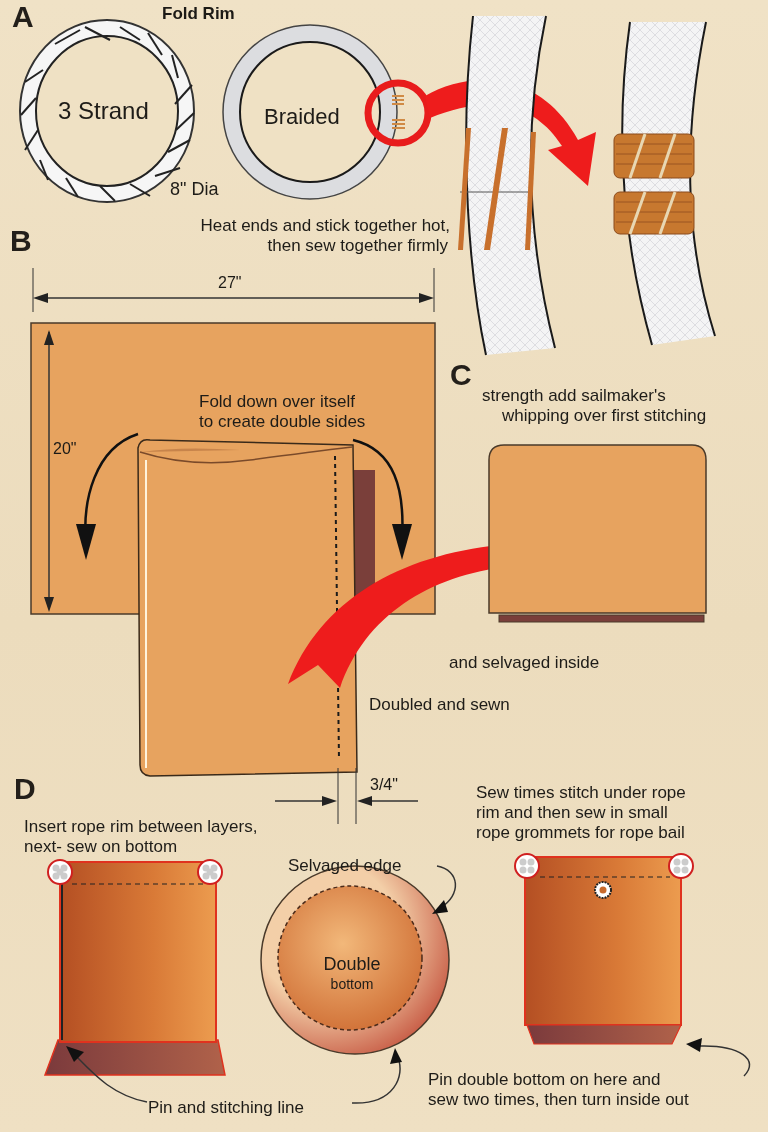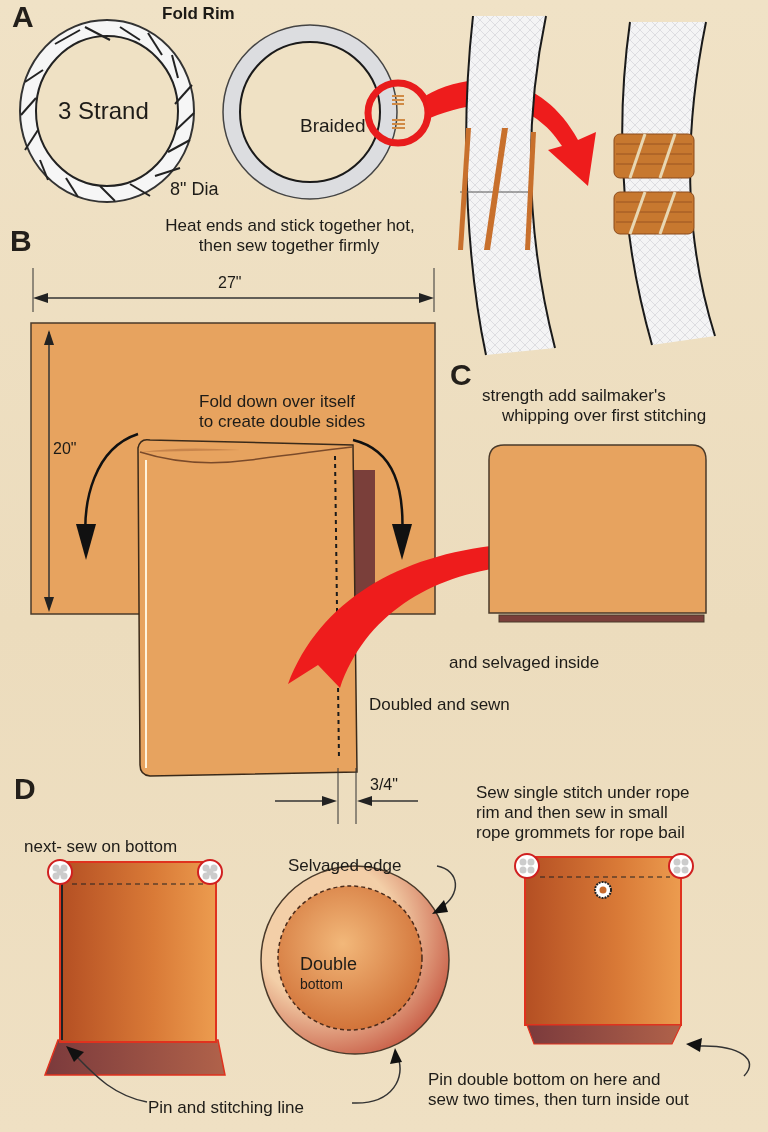--- a/index.html
+++ b/index.html
@@ -2,22 +2,22 @@
 <html><head>
 <meta charset="utf-8">
 <style>
   html,body{margin:0;padding:0;}
   body{width:768px;height:1132px;overflow:hidden;background:#efe1c4;font-family:"Liberation Sans",sans-serif;color:#1c1a16;}
   #stage{position:relative;width:768px;height:1132px;background:linear-gradient(180deg,#f0e2c6 0%,#ecdcbd 55%,#efe0c3 100%);}
   svg#art{position:absolute;left:0;top:0;}
   .lbl{position:absolute;font-size:17px;line-height:19px;color:#1e1c18;white-space:nowrap;}
   .sec{position:absolute;font-weight:bold;font-size:30px;line-height:30px;color:#231f1a;}
   .title{position:absolute;font-weight:bold;font-size:17px;}
-  .r{text-align:center;}
-  .c{text-align:left;}
+  .r{text-align:right;}
+  .c{text-align:center;}
   .dim{position:absolute;font-size:16px;}
 </style>
 </head>
 <body>
 
 <div id="stage">
 
 <svg id="art" width="768" height="1132" viewBox="0 0 768 1132">
   <defs>
     <pattern id="mesh" width="10" height="10" patternUnits="userSpaceOnUse">
@@ -216,43 +216,44 @@
           <circle cx="685" cy="870" r="3.5" fill="#ccc"></circle>
         </g>
   </g>
   <path d="M744 1076 C 760 1060, 740 1045, 700 1046" fill="none" stroke="#333" stroke-width="1.5"></path>
   <polygon points="686,1044 702,1038 700,1052" fill="#111"></polygon>
 </svg>
 
 <div class="sec" style="left:12px;top:2px;">A</div>
 <div class="title" style="left:162px;top:4px;">Fold Rim</div>
 <div class="lbl" style="left:58px;top:101px;font-size:24px;">3 Strand</div>
-<div class="lbl" style="left:264px;top:116px;font-size:19px;margin-left:36px;">Braided</div>
+<div class="lbl" style="left:264px;top:107px;font-size:22px;">Braided</div>
 <div class="lbl" style="left:170px;top:180px;font-size:18px;">8" Dia</div>
 <div class="lbl r" style="left:130px;top:216px;width:320px;">Heat ends and stick together hot,</div>
 <div class="lbl r" style="left:130px;top:236px;width:318px;">then sew together firmly</div>
 
 <div class="sec" style="left:10px;top:226px;">B</div>
 <div class="dim" style="left:218px;top:274px;">27"</div>
 <div class="dim" style="left:53px;top:440px;">20"</div>
 <div class="lbl" style="left:199px;top:392px;">Fold down over itself</div>
 <div class="lbl" style="left:199px;top:412px;">to create double sides</div>
 <div class="lbl" style="left:369px;top:695px;">Doubled and sewn</div>
 <div class="dim" style="left:370px;top:776px;">3/4"</div>
 
 <div class="sec" style="left:450px;top:360px;">C</div>
 <div class="lbl" style="left:482px;top:386px;">strength add sailmaker's</div>
 <div class="lbl" style="left:502px;top:406px;">whipping over first stitching</div>
 <div class="lbl" style="left:449px;top:653px;">and selvaged inside</div>
 
 <div class="sec" style="left:14px;top:774px;">D</div>
+<div class="lbl" style="left:24px;top:817px;">Insert rope rim between layers,</div>
 <div class="lbl" style="left:24px;top:837px;">next- sew on bottom</div>
 <div class="lbl" style="left:288px;top:856px;">Selvaged edge</div>
 <div class="lbl c" style="left:300px;top:955px;width:104px;font-size:18px;">Double</div>
 <div class="lbl c" style="left:300px;top:975px;width:104px;font-size:14px;">bottom</div>
 <div class="lbl" style="left:148px;top:1098px;">Pin and stitching line</div>
-<div class="lbl" style="left:476px;top:783px;">Sew single stitch under rope</div>
+<div class="lbl" style="left:476px;top:783px;">Sew times stitch under rope</div>
 <div class="lbl" style="left:476px;top:803px;">rim and then sew in small</div>
 <div class="lbl" style="left:476px;top:823px;">rope grommets for rope bail</div>
 <div class="lbl" style="left:428px;top:1070px;">Pin double bottom on here and</div>
 <div class="lbl" style="left:428px;top:1090px;">sew two times, then turn inside out</div>
 
 </div>
 
 </body></html>

